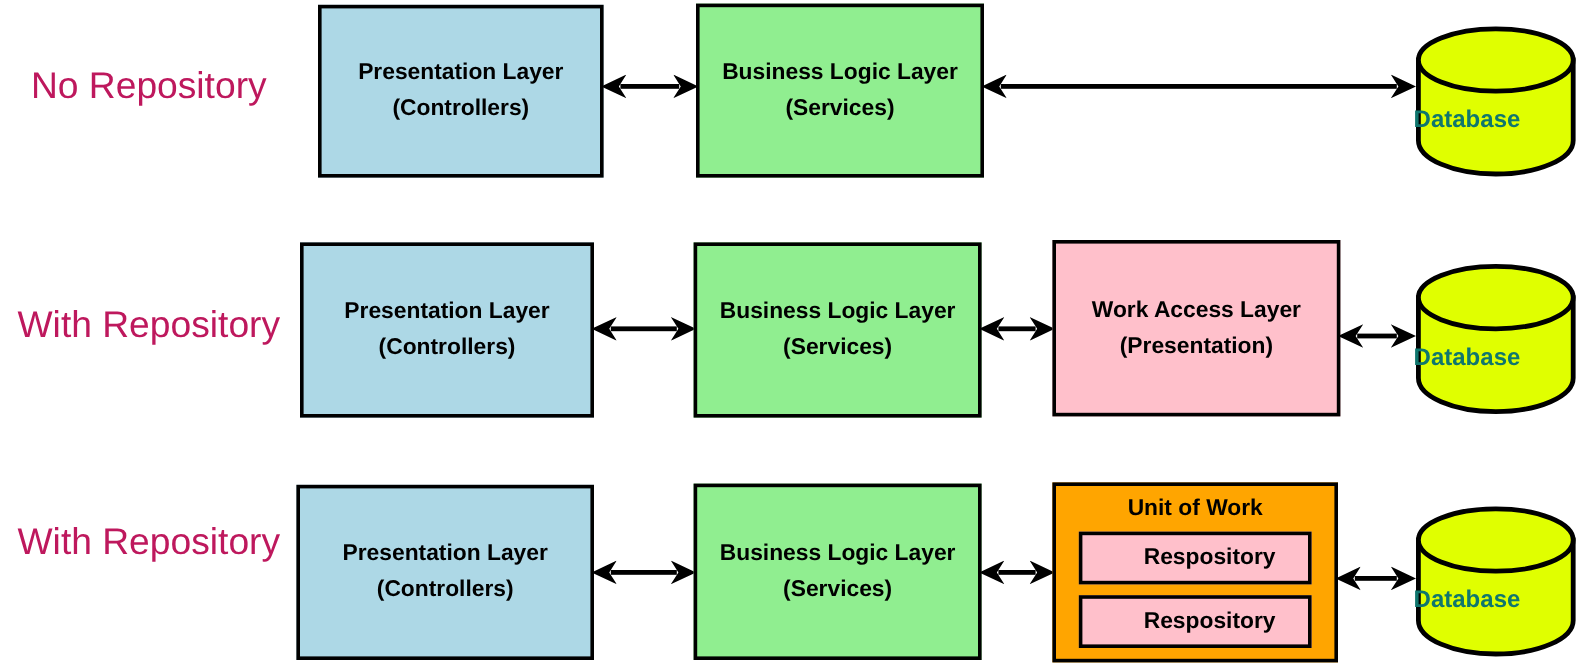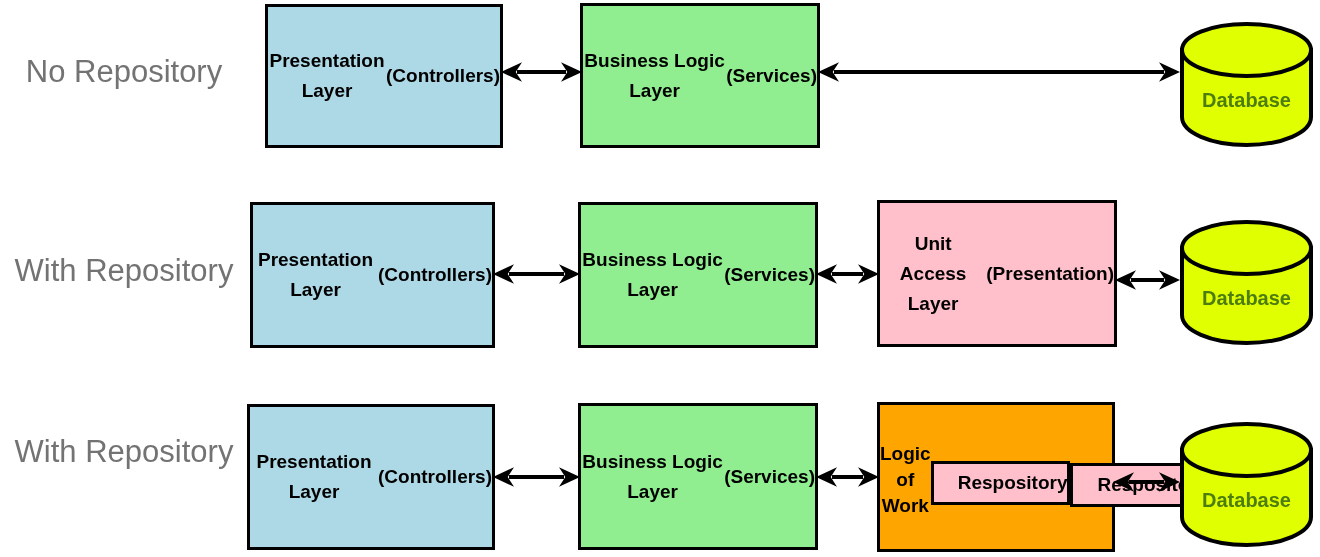--- a/index.html
+++ b/index.html
@@ -2,46 +2,46 @@
 <html><head>
 <meta charset="utf-8">
 <style>
   html,body{margin:0;padding:0;background:#fff;}
   .canvas{
     position:relative;width:1320px;height:557px;background:#FFFFFF;
     font-family:"Liberation Sans",sans-serif;color:#000;overflow:hidden;
   }
   .row-label{
     position:absolute;left:0;width:248px;text-align:center;
-    font-size:31px;line-height:40px;color:#737373;letter-spacing:0px;white-space:nowrap;
+    font-size:31px;line-height:40px;color:#be185d;letter-spacing:0px;white-space:nowrap;
   }
   .box{
     position:absolute;box-sizing:border-box;border:3px solid #000;
-    display:flex;flex-direction:row;justify-content:center;align-items:center;
+    display:flex;flex-direction:column;justify-content:center;align-items:center;
   }
   .box-title{font-weight:bold;font-size:19px;line-height:30px;text-align:center;}
   .uow{justify-content:flex-start;padding-top:6px;}
   .uow-title{font-weight:bold;font-size:19px;line-height:26px;text-align:center;}
   .inner-box{
     box-sizing:border-box;border:3px solid #000;width:194px;height:44px;
     display:flex;align-items:center;justify-content:center;padding-left:24px;
   }
   .inner-box .box-title{font-size:19px;line-height:20px;}
   .inner-box.first{margin-top:6px;}
   .inner-box.second{margin-top:9px;}
   .arrow{position:absolute;height:24px;display:flex;align-items:center;}
   .head{width:21px;height:21px;background:#000;flex:0 0 auto;}
   .head.left{clip-path:polygon(0 50%, 100% 3%, 70% 50%, 100% 97%);}
   .head.right{clip-path:polygon(100% 50%, 0 3%, 30% 50%, 0 97%);}
   .shaft{flex:1 1 auto;height:4px;background:#000;margin:0 -5px;}
   .db{position:absolute;width:137px;height:136px;}
   .db svg{display:block;}
   .db-label{
-    position:absolute;left:0;top:72px;width:137px;text-align:center;
-    font-weight:bold;font-size:20px;color:#4d7c0f;
+    position:absolute;left:0;top:72px;width:137px;text-align:left;
+    font-weight:bold;font-size:20px;color:#0f766e;
   }
 </style>
 </head>
 <body>
 
 <div class="canvas">
 
   <div class="row-label" style="top:52px;">
     <div>No Repository</div>
   </div>
@@ -96,21 +96,21 @@
     <div class="box-title">(Services)</div>
   </div>
 
   <div class="arrow" style="left:816px;top:262px;width:63px;">
     <div class="head left"></div>
     <div class="shaft"></div>
     <div class="head right"></div>
   </div>
 
   <div class="box" style="left: 877px; top: 200px; width: 240px; height: 147px; background-color: rgb(255, 192, 203);">
-    <div class="box-title">Unit Access Layer</div>
+    <div class="box-title">Work Access Layer</div>
     <div class="box-title">(Presentation)</div>
   </div>
 
   <div class="arrow" style="left:1115px;top:268px;width:65px;">
     <div class="head left"></div>
     <div class="shaft"></div>
     <div class="head right"></div>
   </div>
 
   <div class="db" style="left:1178px;top:215px;">
@@ -141,21 +141,21 @@
     <div class="box-title">(Services)</div>
   </div>
 
   <div class="arrow" style="left:816px;top:465px;width:63px;">
     <div class="head left"></div>
     <div class="shaft"></div>
     <div class="head right"></div>
   </div>
 
   <div class="box uow" style="left: 877px; top: 402px; width: 238px; height: 150px; background-color: rgb(255, 165, 0);">
-    <div class="uow-title">Logic of Work</div>
+    <div class="uow-title">Unit of Work</div>
     <div class="inner-box first" style="background-color: rgb(255, 192, 203);">
       <div class="box-title">Respository</div>
     </div>
     <div class="inner-box second" style="background-color: rgb(255, 192, 203);">
       <div class="box-title">Respository</div>
     </div>
   </div>
 
   <div class="arrow" style="left:1113px;top:470px;width:67px;">
     <div class="head left"></div>

